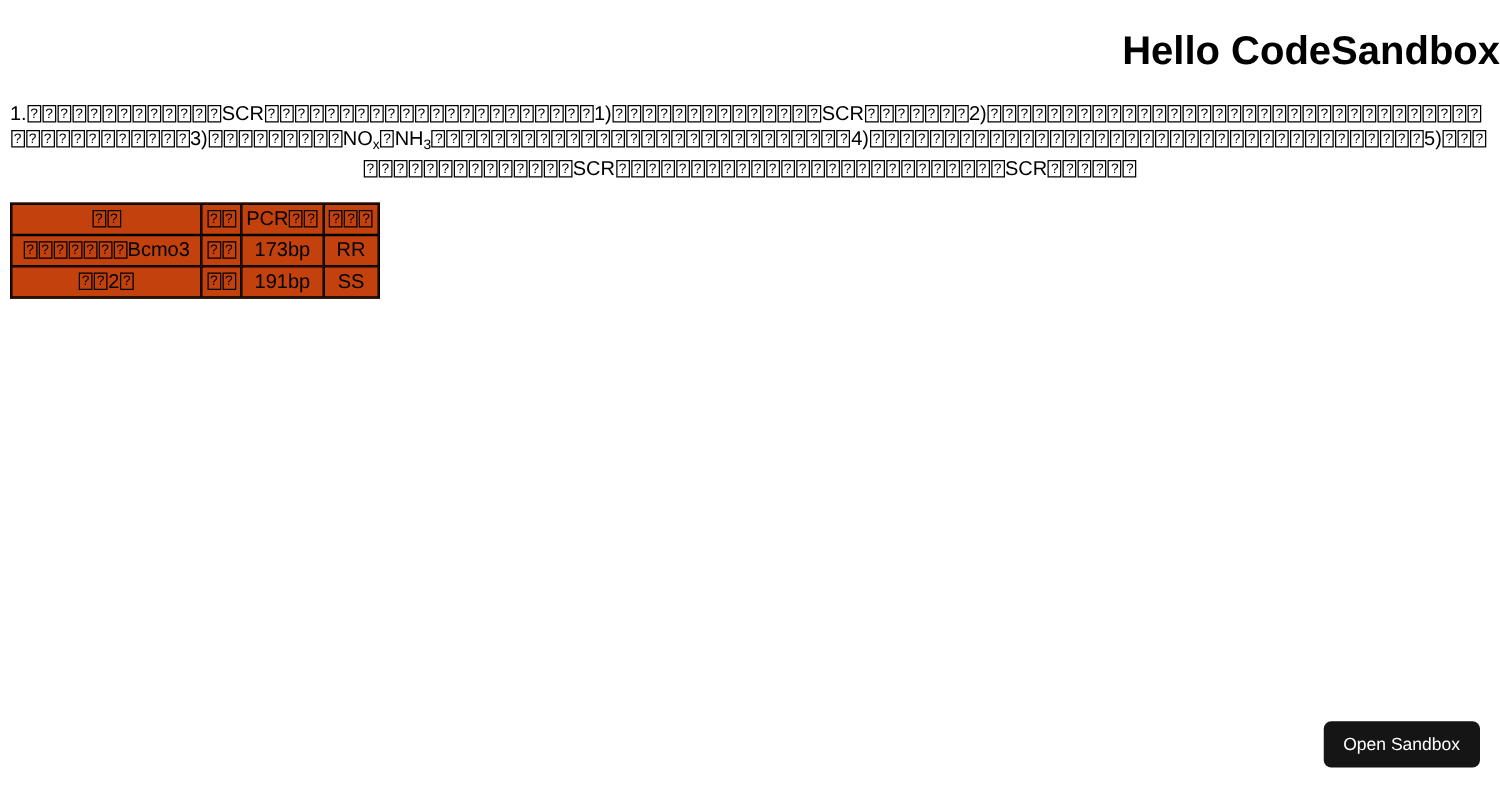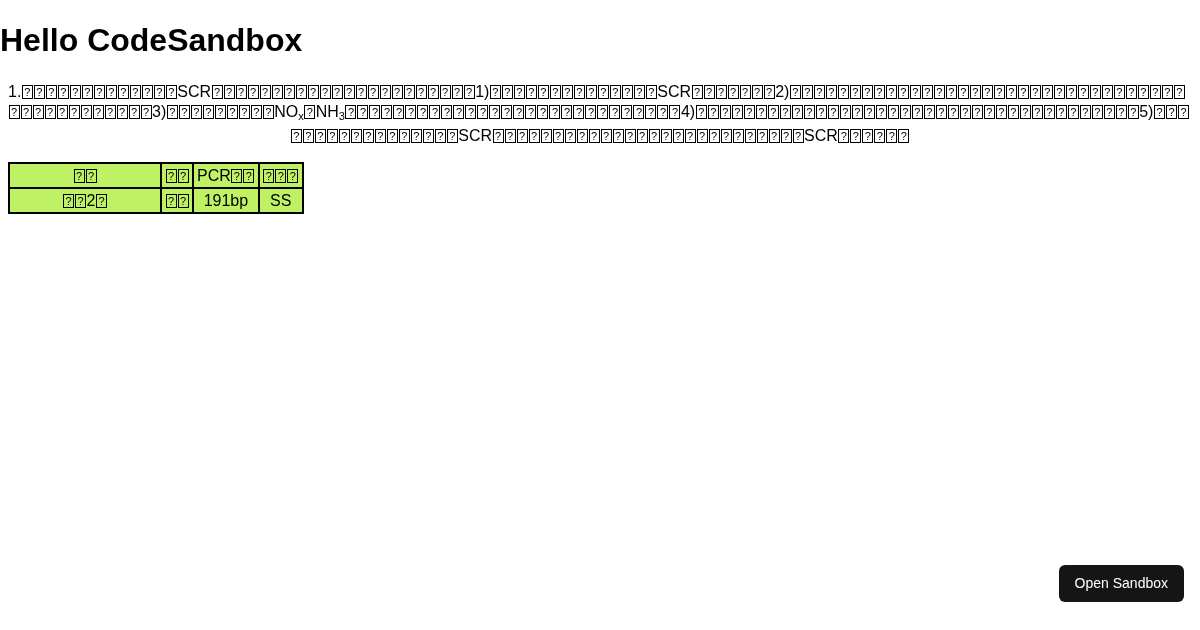--- a/index.html
+++ b/index.html
@@ -15,21 +15,21 @@
     overflow: hidden;
     font-family: "Liberation Sans", sans-serif;
     color: #000000;
     -webkit-font-smoothing: antialiased;
   }
 
   
   .page-title {
     margin: 0;
     padding: 21px 0 0 0;
-    text-align: left;
+    text-align: right;
     font-size: 32px;
     line-height: 38px;
     font-weight: bold;
     letter-spacing: 0px;
     font-family: "Liberation Sans", sans-serif;
   }
 
   
   .body-paragraph {
     margin: 23px 0 16px 0;
@@ -60,21 +60,21 @@
   .tofu::before { content: "?"; }
 
   .sub { font-size: 11px; vertical-align: -3px; }
 
   
   .data-table {
     border-collapse: separate;
     border-spacing: 0;
     margin: 8px 0 0 8px;
     border: 1px solid #000;
-    background: #bef264;
+    background: #c2410c;
     font-size: 16px;
     font-family: "Liberation Sans", sans-serif;
   }
   .data-table td {
     border: 1px solid #000;
     padding: 1px 3px;
     height: 21px;
     line-height: 20px;
     text-align: center;
     white-space: nowrap;
@@ -82,21 +82,21 @@
   }
   .col-name   { width: 152px; }
   .col-gene   { width: 26px;  }
   .col-pcr    { width: 58px;  }
   .col-geno   { width: 38px;  }
 
   
   .open-sandbox-btn {
     position: absolute;
     right: 16px;
-    bottom: 28px;
+    bottom: 16px;
     background: #151515;
     color: #ffffff;
     border: none;
     border-radius: 6px;
     padding: 10px 16px;
     font-size: 14px;
     line-height: 17px;
     font-family: "Liberation Sans", sans-serif;
     cursor: pointer;
   }
@@ -116,20 +116,26 @@
     <col class="col-geno">
   </colgroup>
   <tbody>
       <tr>
         <td><span class="tofu"></span><span class="tofu"></span></td>
         <td><span class="tofu"></span><span class="tofu"></span></td>
         <td><span>PCR</span><span class="tofu"></span><span class="tofu"></span></td>
         <td><span class="tofu"></span><span class="tofu"></span><span class="tofu"></span></td>
       </tr>
       <tr>
+        <td><span class="tofu"></span><span class="tofu"></span><span class="tofu"></span><span class="tofu"></span><span class="tofu"></span><span class="tofu"></span><span class="tofu"></span><span>Bcmo3</span></td>
+        <td><span class="tofu"></span><span class="tofu"></span></td>
+        <td>173bp</td>
+        <td>RR</td>
+      </tr>
+      <tr>
         <td><span class="tofu"></span><span class="tofu"></span><span>2</span><span class="tofu"></span></td>
         <td><span class="tofu"></span><span class="tofu"></span></td>
         <td>191bp</td>
         <td>SS</td>
       </tr>
     </tbody>
 </table>
 
 <button class="open-sandbox-btn">Open Sandbox</button>
 

